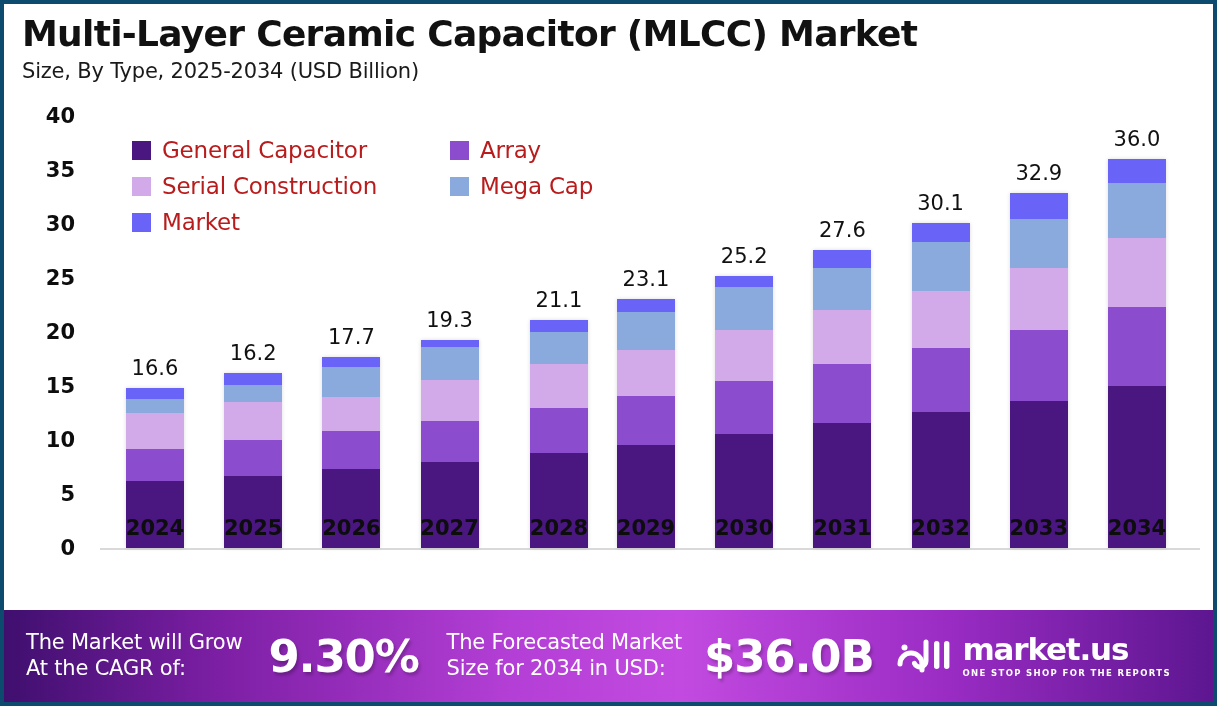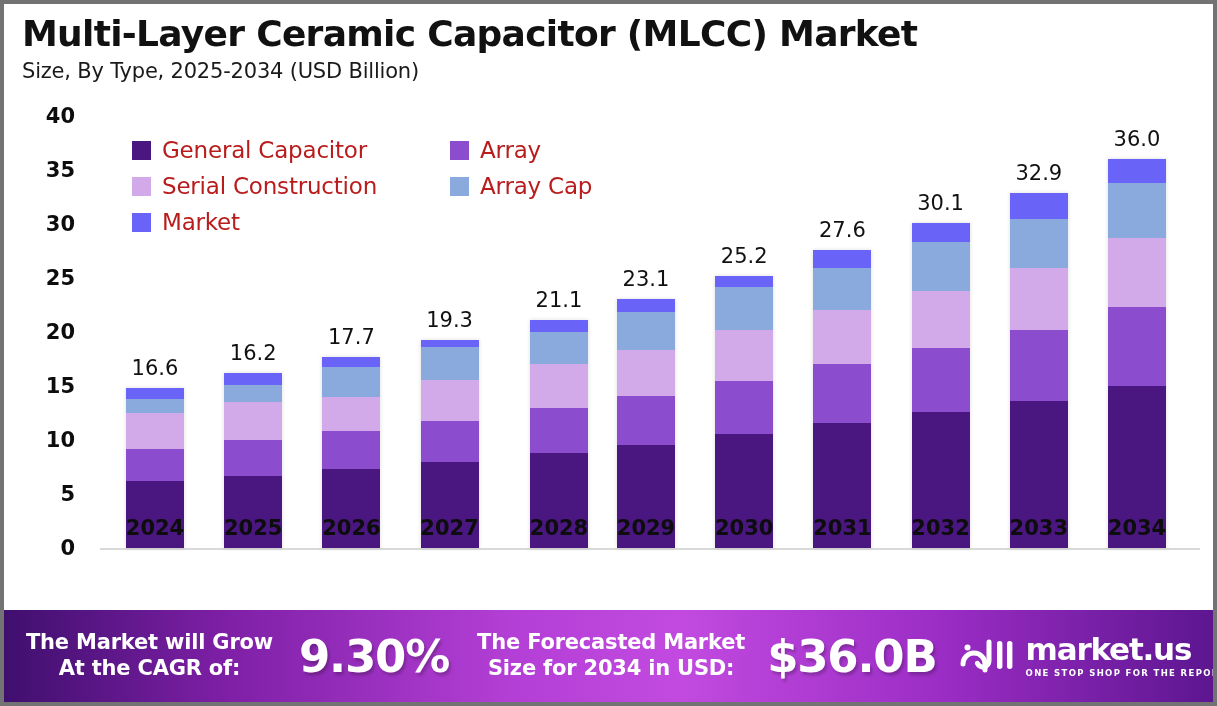--- a/index.html
+++ b/index.html
@@ -5,21 +5,21 @@
   * { box-sizing: border-box; margin: 0; padding: 0; }
   html, body { background: #ffffff; }
   body {
     width: 1217px; height: 706px;
     font-family: "DejaVu Sans", "Liberation Sans", sans-serif;
     overflow: hidden;
   }
   #frame {
     position: relative;
     width: 1217px; height: 706px;
-    border: 4px solid #737373;
+    border: 4px solid #0c4a6e;
     background: #ffffff;
     overflow: hidden;
   }
   
   #header { padding: 10px 0 0 18px; }
   #chart-title {
     font-family: "DejaVu Sans", "Liberation Sans", sans-serif;
     font-size: 36px; font-weight: 800; color: #111111;
     letter-spacing: -0.7px; line-height: 1.12; white-space: nowrap;
   }
@@ -78,22 +78,22 @@
   }
   
   #footer {
     position: absolute; left: 0; bottom: 0;
     width: 1209px; height: 92px;
     background: linear-gradient(90deg,#3f0f6e 0%,#7d1fa5 18%,#b43fd6 42%,#c24ae0 56%,#9a2cc4 78%,#5d1690 100%);
     display: flex; align-items: center;
     overflow: hidden;
   }
   .foot-text {
-    color: #ffffff; font-size: 21px; font-weight: 700;
-    line-height: 1.22; letter-spacing: -0.2px; white-space: nowrap; text-align: center;
+    color: #ffffff; font-size: 21px; font-weight: 400;
+    line-height: 1.22; letter-spacing: -0.2px; white-space: nowrap;
   }
   .foot-value {
     color: #ffffff; font-size: 45px; font-weight: 800;
     letter-spacing: -1.2px; white-space: nowrap;
     text-shadow: 2px 3px 3px rgba(0,0,0,0.22);
   }
   #foot-cagr-label { margin-left: 22px; }
   #foot-cagr-value { margin-left: 26px; }
   #foot-size-label { margin-left: 28px; }
   #foot-size-value { margin-left: 22px; }
@@ -265,21 +265,21 @@
       <div class="legend-item">
         <span class="legend-swatch" style="background: rgb(139, 76, 205);"></span>
         <span class="legend-label">Array</span>
       </div>
       <div class="legend-item">
         <span class="legend-swatch" style="background: rgb(210, 169, 233);"></span>
         <span class="legend-label">Serial Construction</span>
       </div>
       <div class="legend-item">
         <span class="legend-swatch" style="background: rgb(138, 170, 221);"></span>
-        <span class="legend-label">Array Cap</span>
+        <span class="legend-label">Mega Cap</span>
       </div>
       <div class="legend-item">
         <span class="legend-swatch" style="background: rgb(106, 99, 247);"></span>
         <span class="legend-label">Market</span>
       </div>
     </div>
 
   <div id="footer">
     <div class="foot-text" id="foot-cagr-label">
       <div>The Market will Grow</div>

